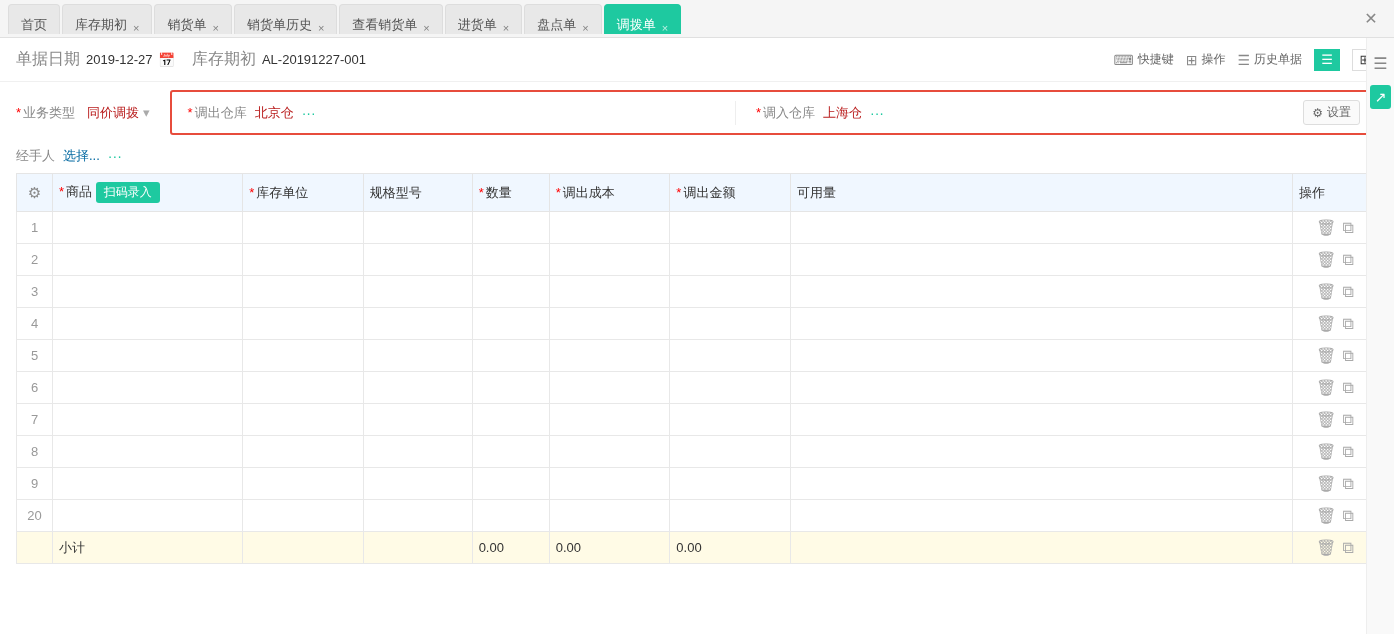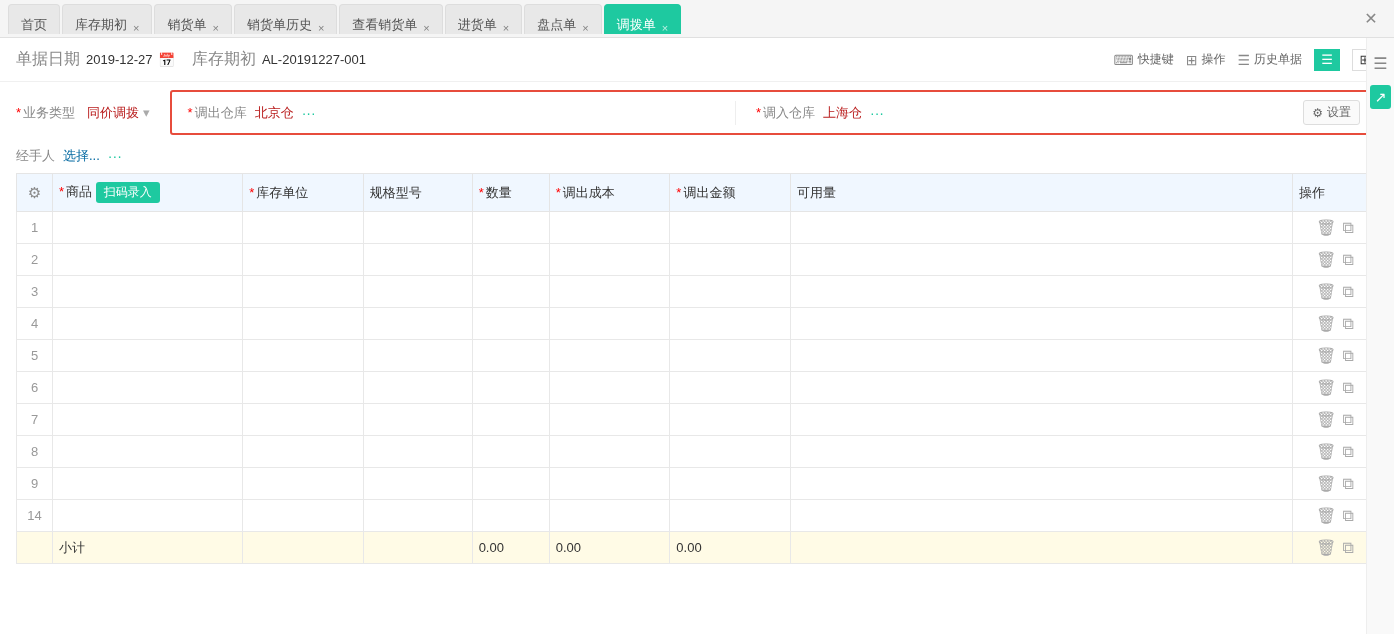--- a/index.html
+++ b/index.html
@@ -368,21 +368,21 @@
           <td></td>
           <td style="min-width: 300px;"></td>
           <td>
             <div class="op-cell">
       <span class="icon-btn" title="删除">🗑</span>
       <span class="icon-btn" title="复制">⧉</span>
     </div>
           </td>
         </tr>
         <tr>
-          <td class="row-num">14</td>
+          <td class="row-num">20</td>
           <td></td>
           <td></td>
           <td></td>
           <td></td>
           <td></td>
           <td></td>
           <td style="min-width: 300px;"></td>
           <td>
             <div class="op-cell">
       <span class="icon-btn" title="删除">🗑</span>

